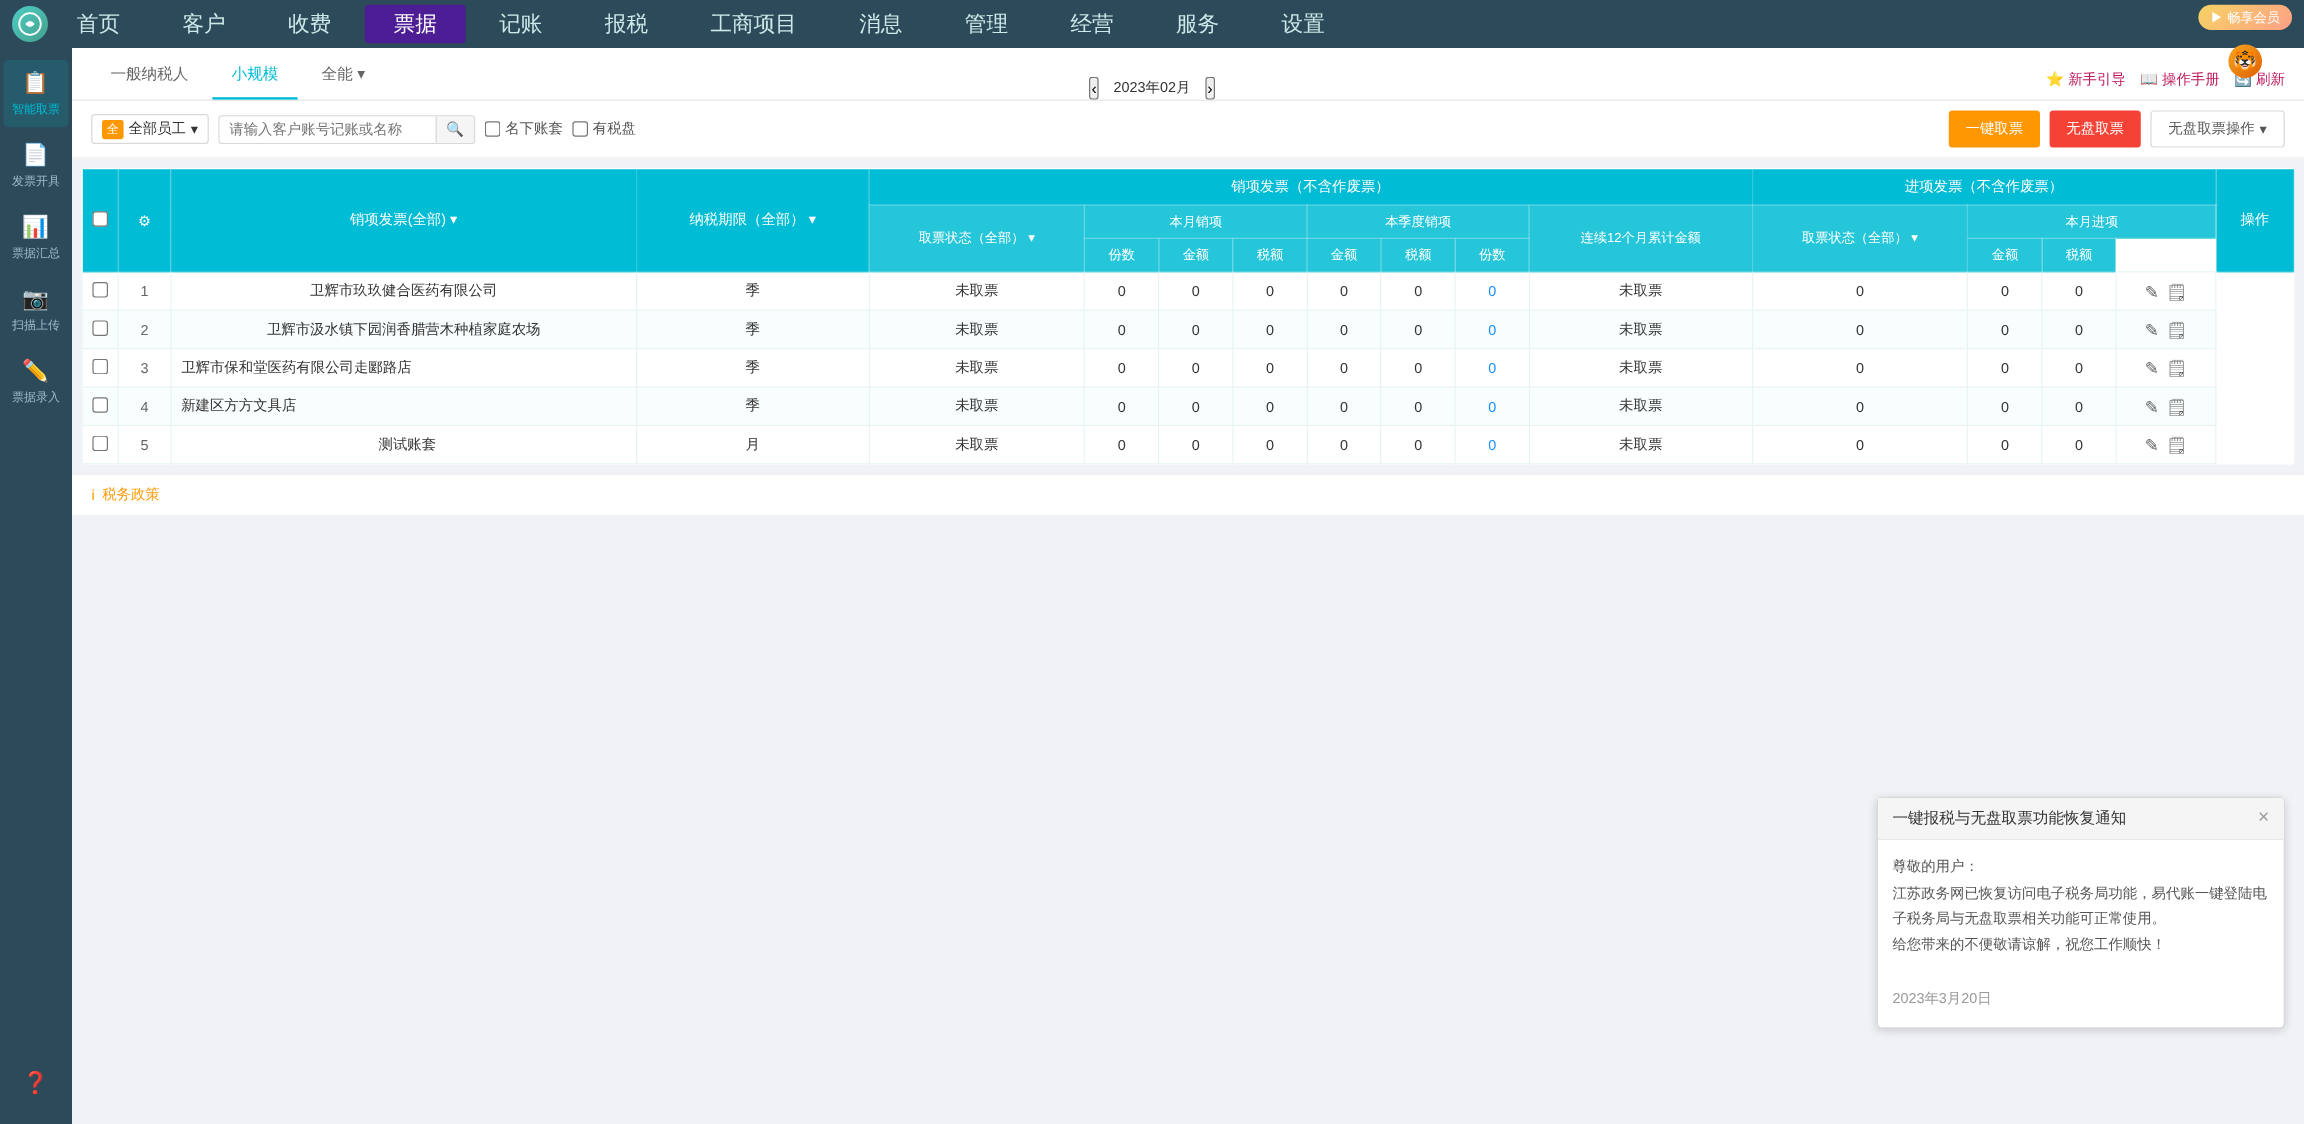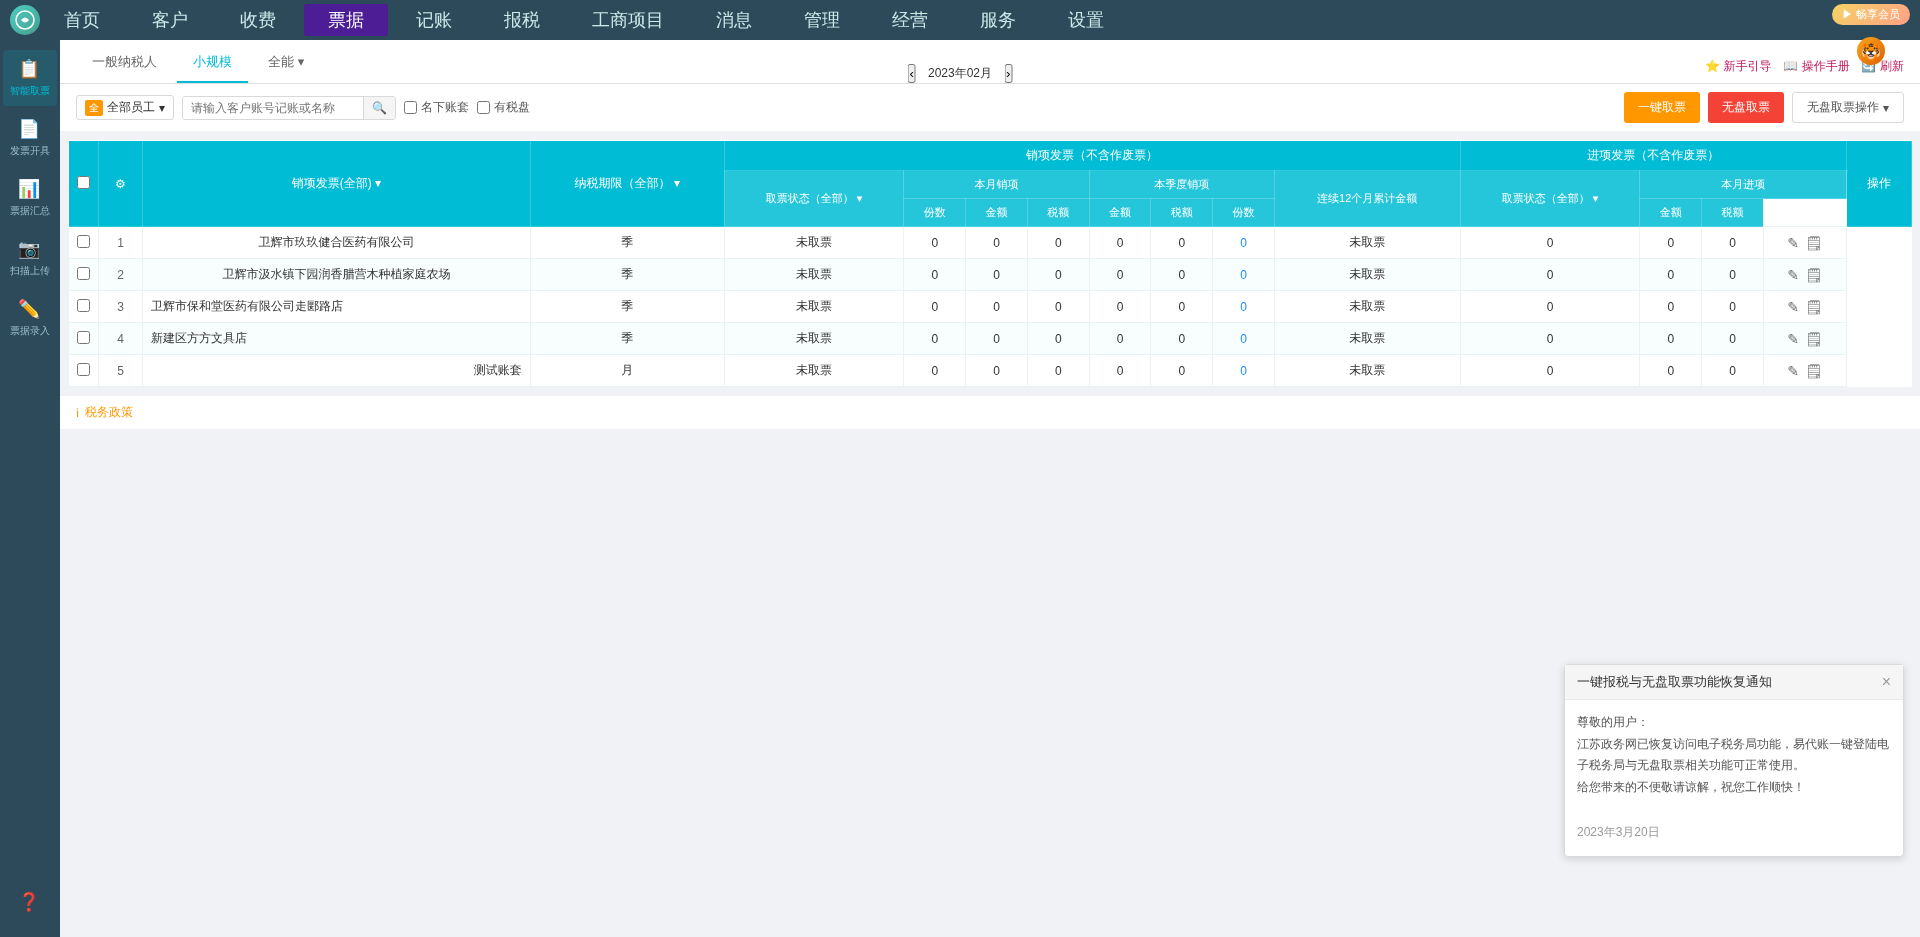--- a/index.html
+++ b/index.html
@@ -412,21 +412,21 @@
         <span class="action-icon">✎</span>
         <span class="action-icon">🗒</span>
       </div>
     </td>
   </tr>
           <tr>
     <td>
       <input type="checkbox" style="">
     </td>
     <td class="no-col">5</td>
-    <td style="text-align:right; padding-left:14px;">测试账套</td>
+    <td style="text-align:center; padding-left:14px;">测试账套</td>
     <td>月</td>
     <td>未取票</td>
     <td>0</td>
     <td>0</td>
     <td>0</td>
     <td>0</td>
     <td>0</td>
     <td class="link-value">0</td>
     <td>未取票</td>
     <td>0</td>

